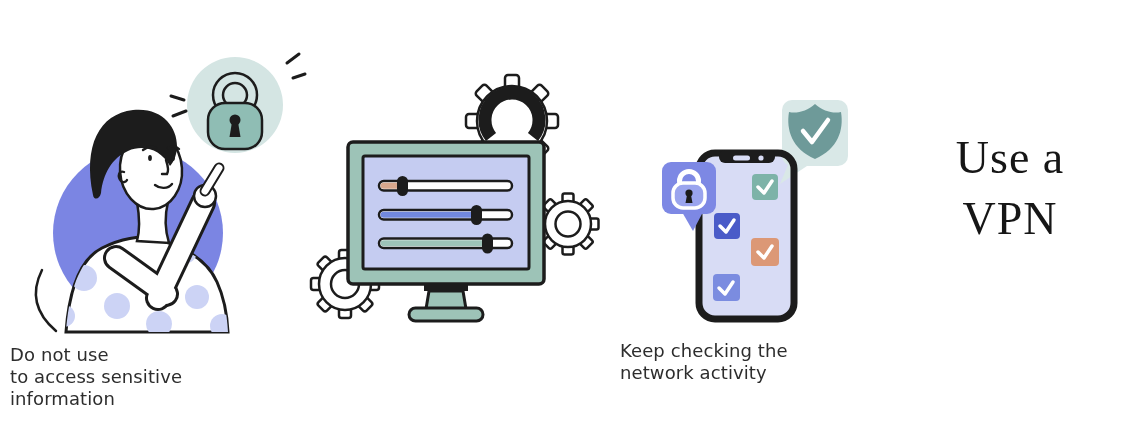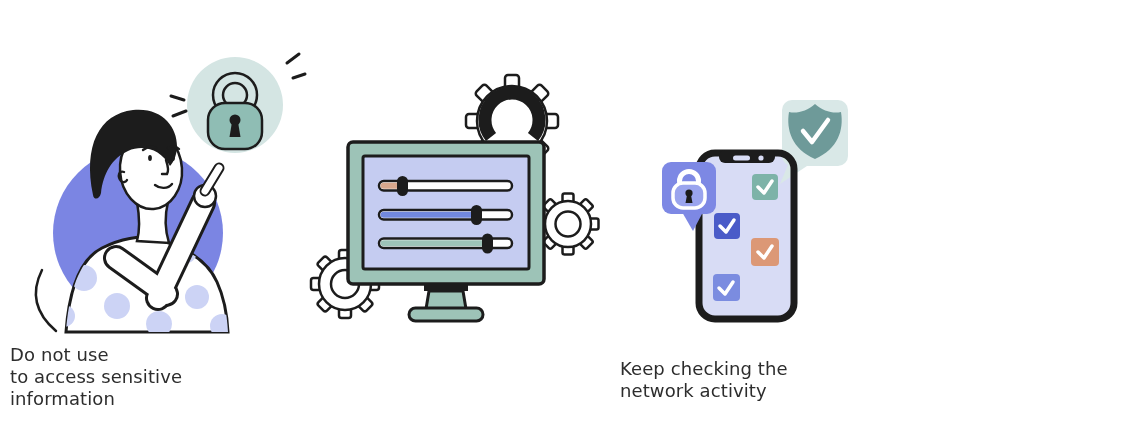--- a/index.html
+++ b/index.html
@@ -222,19 +222,21 @@
     <g>
       <polygon class="f-bubble" points="682,212 693,231 703,212"></polygon>
       <rect class="f-bubble" x="662" y="162" width="54" height="52" rx="9"></rect>
       <circle class="no-f s-white" stroke-width="5" cx="689" cy="181" r="9.5"></circle>
       <rect class="f-lockbody s-white" stroke-width="3.5" x="673" y="183" width="32" height="25" rx="10"></rect>
       <circle class="f-ink" cx="689" cy="193" r="3.6"></circle>
       <path class="f-ink" d="M687,195 L685.5,203 L692.5,203 L691,195 Z"></path>
     </g>
   </svg>
 
+  <div class="vpn-heading">Use a
+VPN</div>
 
   <div class="caption" style="left:10px;top:344px;width:290px">Do not use
 to access sensitive
 information</div>
-  <div class="caption" style="left:620px;top:358px;width:270px">Keep checking the
+  <div class="caption" style="left:620px;top:340px;width:270px">Keep checking the
 network activity</div>
 </div>
 
 </body></html>

